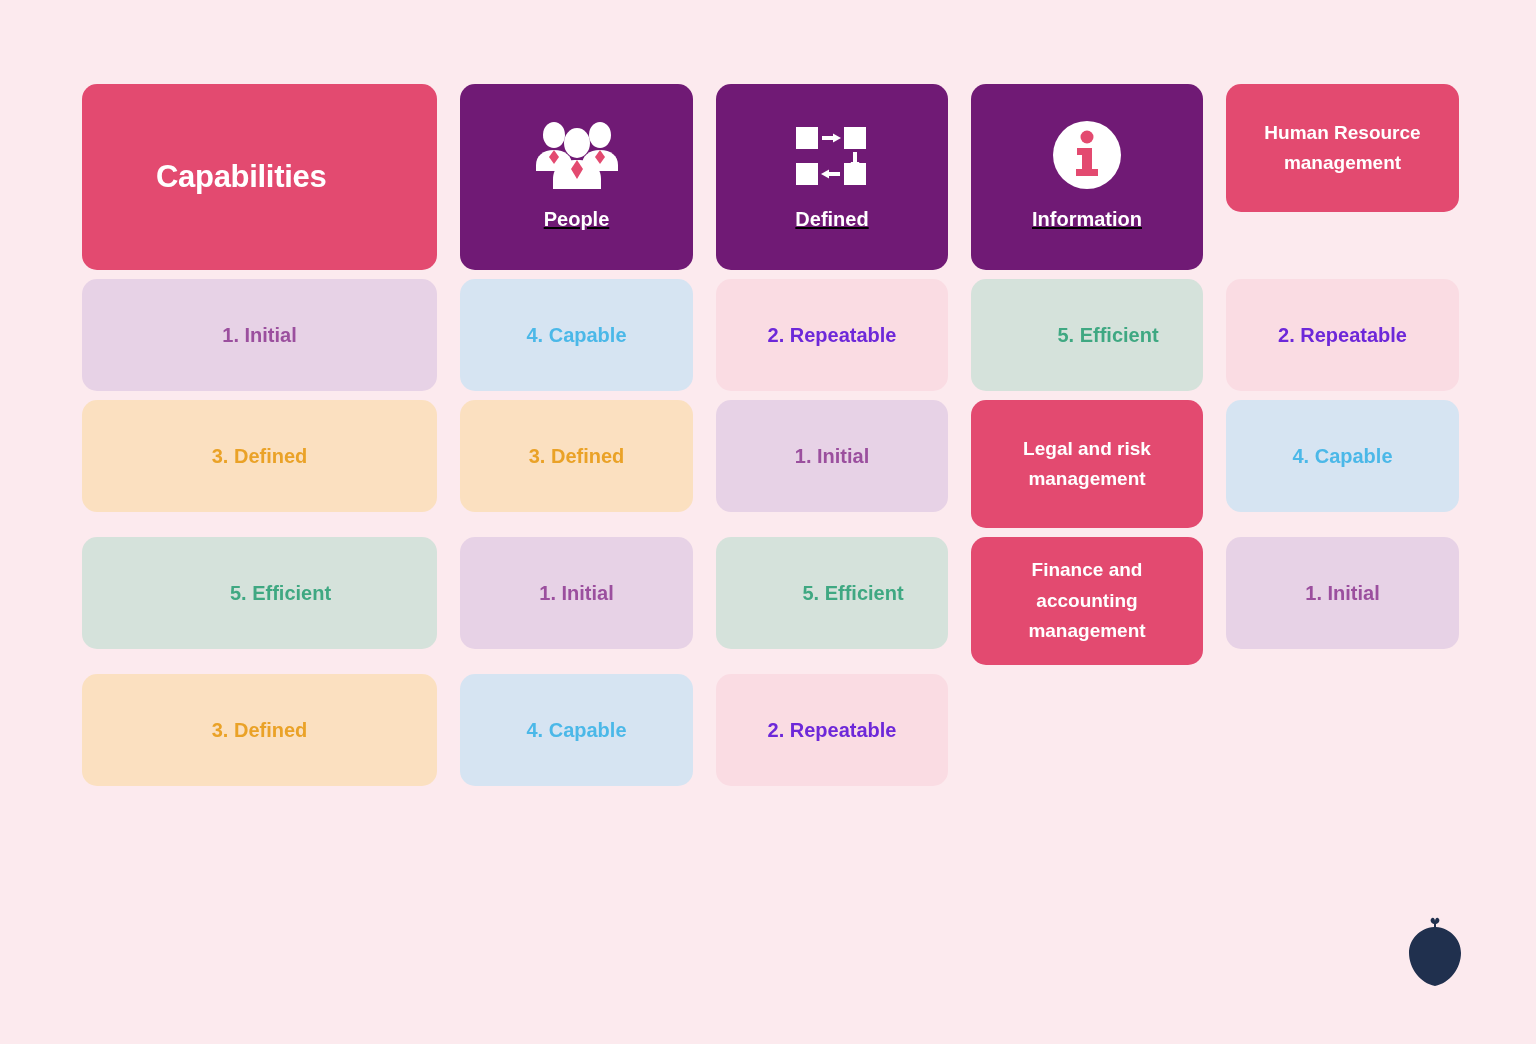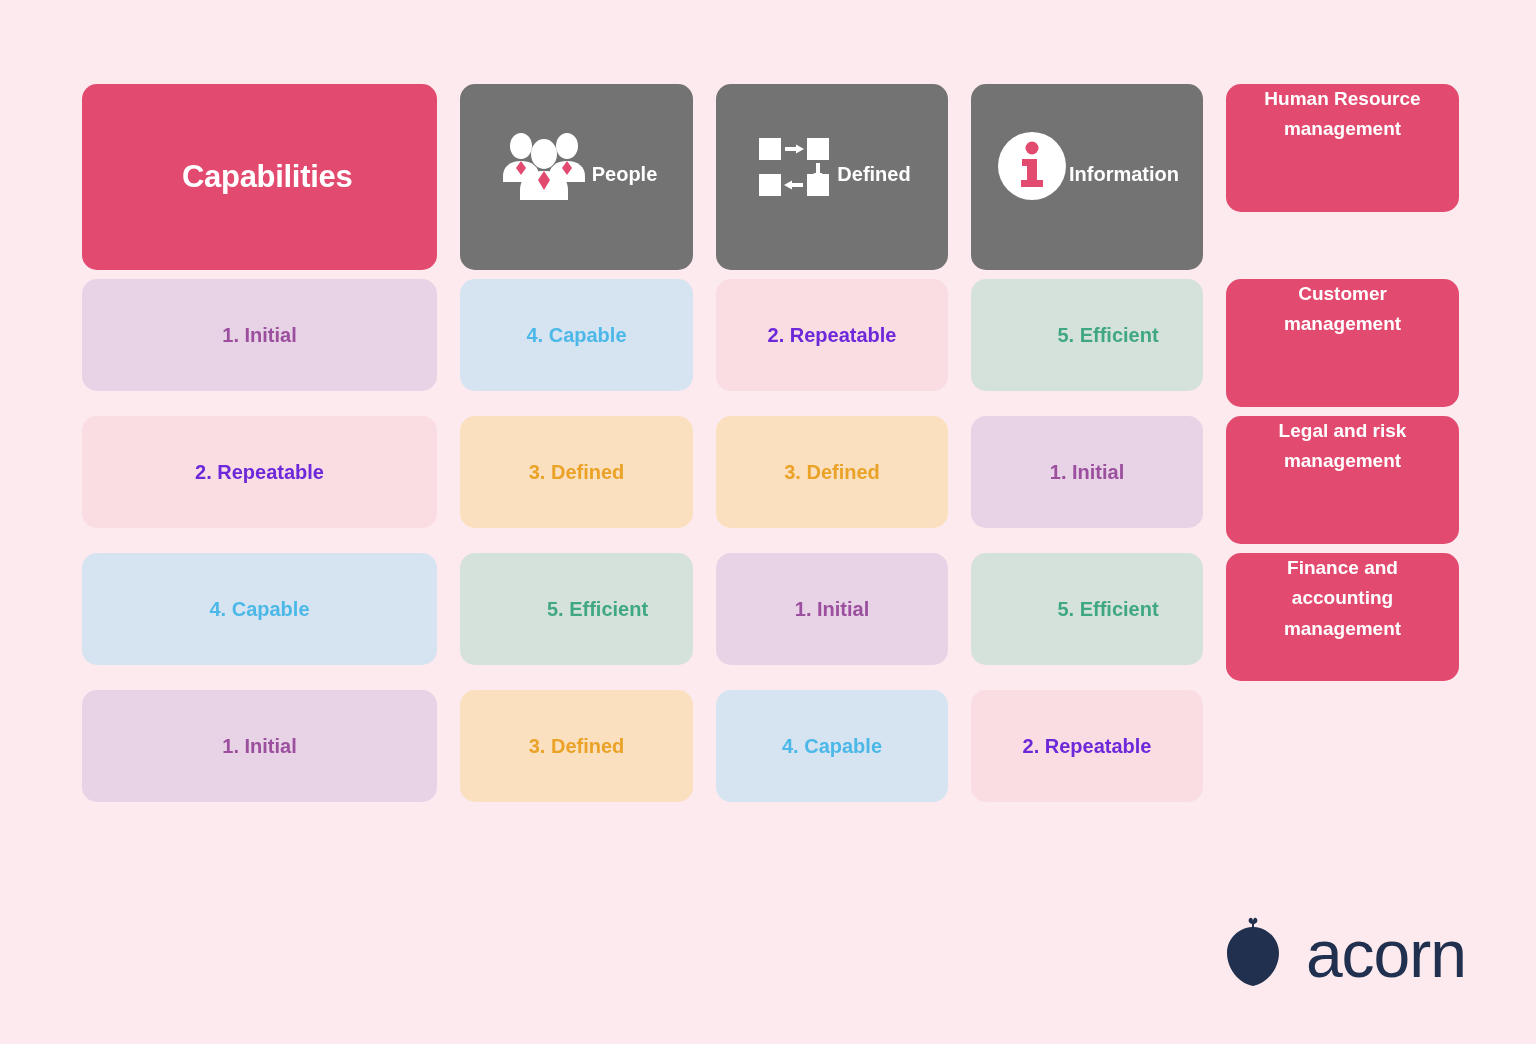--- a/index.html
+++ b/index.html
@@ -28,61 +28,62 @@
     row-gap: 9px;
   }
 
   
   .hdr-title {
     background: #e34a70;
     border-radius: 15px;
     height: 186px;
     display: flex;
     align-items: center;
-    padding-left: 100px;
+    padding-left: 74px;
     box-sizing: border-box;
   }
   .hdr-title-text {
     color: #ffffff;
     font-size: 31px;
     font-weight: bold;
     letter-spacing: -0.3px;
   }
 
   .hdr-cat {
-    background: #737373;
+    background: #701a75;
     border-radius: 15px;
     height: 186px;
     display: flex;
-    flex-direction: row;
+    flex-direction: column;
     align-items: center;
     justify-content: center;
     box-sizing: border-box;
     padding-bottom: 6px;
+    text-decoration: underline;
   }
   .hdr-icon {
     height: 74px;
     display: flex;
     align-items: center;
     justify-content: center;
     margin-bottom: 16px;
   }
   .hdr-cat-label {
     color: #ffffff;
     font-size: 20px;
     font-weight: bold;
   }
 
   
   .row-label {
     background: #e34a70;
     border-radius: 15px;
     height: 128px;
     display: flex;
-    align-items: flex-start;
+    align-items: center;
     justify-content: center;
     text-align: center;
     box-sizing: border-box;
     padding: 0 18px;
   }
   .row-label-text {
     color: #ffffff;
     font-size: 19px;
     font-weight: bold;
     line-height: 1.6;
@@ -194,23 +195,20 @@
     </div>
     <div class="cell lvl-capable">
       <span class="cell-text">4. Capable</span>
     </div>
     <div class="cell lvl-repeatable">
       <span class="cell-text">2. Repeatable</span>
     </div>
     <div class="cell lvl-efficient">
       <span class="cell-text">5. Efficient</span>
     </div>
-    <div class="row-label">
-      <span class="row-label-text">Customer management</span>
-    </div>
     <div class="cell lvl-repeatable">
       <span class="cell-text">2. Repeatable</span>
     </div>
     <div class="cell lvl-defined">
       <span class="cell-text">3. Defined</span>
     </div>
     <div class="cell lvl-defined">
       <span class="cell-text">3. Defined</span>
     </div>
     <div class="cell lvl-initial">
@@ -247,14 +245,13 @@
       <span class="cell-text">2. Repeatable</span>
     </div>
   </div>
 
 <div id="brand">
   <span class="brand-icon">
     <svg width="62" height="72" viewBox="0 0 62 72" aria-hidden="true">
       <path d="M31 5 C31 2 28.5 0.5 27 3 C25.8 5 27.5 7.5 30 8 L30 11 C16 12 5 23 5 37 C5 52 16 67 31 70 C46 67 57 52 57 37 C57 23 46 12 32 11 L32 8 C34.5 7.5 36.2 5 35 3 C33.5 0.5 31 2 31 5 Z" fill="#20304e"></path>
     </svg>
   </span>
-  <span class="brand-word">acorn</span>
 </div>
 
 </body></html>

